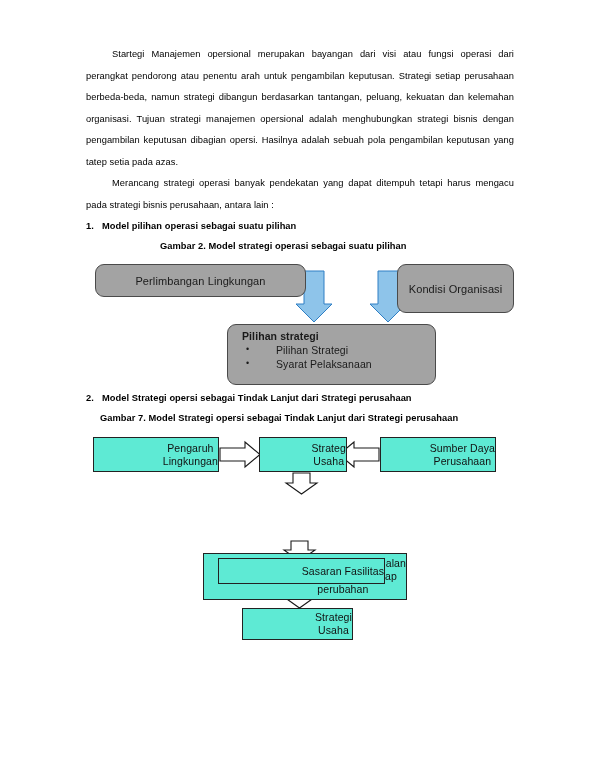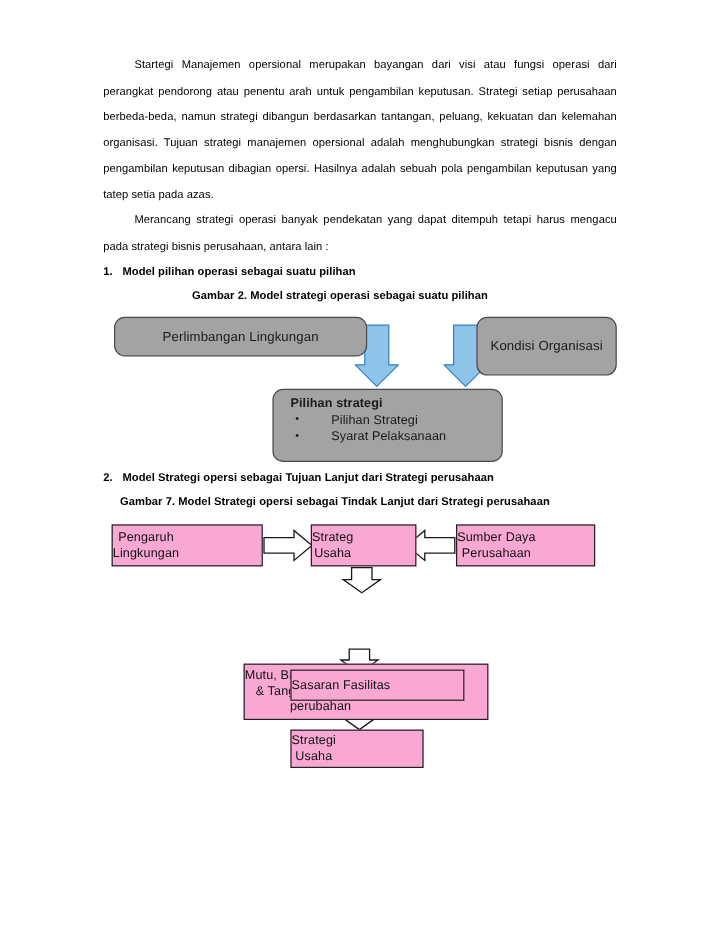--- a/index.html
+++ b/index.html
@@ -95,21 +95,21 @@
   #box-pertimbangan {
     left: 9px; top: 4px;
     width: 211px; height: 33px;
   }
   #box-kondisi {
     left: 311px; top: 4px;
     width: 117px; height: 49px;
   }
   #box-pilihan {
     left: 141px; top: 64px;
-    width: 192px; height: 61px;
+    width: 209px; height: 61px;
     display: block;
     padding: 4px 16px 0 14px;
   }
   #box-pilihan .heading {
     font-size: 10.5px;
     font-weight: bold;
     letter-spacing: 0.1px;
     line-height: 14px;
   }
   #box-pilihan ul {
@@ -142,37 +142,37 @@
   .fig7 {
     position: relative;
     width: 428px;
     height: 195px;
     margin-top: 3px;
   }
   .sbox {
     position: absolute;
     box-sizing: border-box;
     border: 1.1px solid #222222;
-    background: #f9a8d4;
+    background: #5eead4;
     display: flex;
     align-items: center;
-    justify-content: flex-start;
+    justify-content: flex-end;
     text-align: center;
     color: #111111;
   }
   .sbox .label {
     font-size: 10.5px;
     line-height: 13px;
     letter-spacing: 0.1px;
   }
   #box-pengaruh { left: 7px;  top: 6px;  width: 126px; height: 35px; }
   #box-strateg  { left: 173px; top: 6px;  width: 88px;  height: 35px; }
   #box-sumber   { left: 294px; top: 6px;  width: 116px; height: 35px; }
   #box-mutu     { left: 117px; top: 80px; width: 204px; height: 47px; margin-top: 42px; }
-  #box-sasaran  { left: 156px; top: 127px; width: 145px; height: 26px; }
+  #box-sasaran  { left: 132px; top: 127px; width: 167px; height: 26px; }
   #box-strategi-usaha { left: 156px; top: 177px; width: 111px; height: 32px; }
   .fig7-svg {
     position: absolute;
     left: 0; top: 0;
     width: 428px; height: 215px;
     pointer-events: none;
   }
 </style>
 </head>
 <body>
@@ -211,21 +211,21 @@
       <div class="rbox" id="box-pilihan">
         <div class="heading">Pilihan strategi</div>
         <ul>
           <li>Pilihan Strategi</li>
           <li>Syarat Pelaksanaan</li>
         </ul>
       </div>
     </div>
 
     <div class="numbered">
-      <span class="num">2.</span><span>Model Strategi opersi sebagai Tujuan Lanjut dari Strategi perusahaan</span>
+      <span class="num">2.</span><span>Model Strategi opersi sebagai Tindak Lanjut dari Strategi perusahaan</span>
     </div>
 
     <div class="fig-caption left-ish">Gambar 7. Model Strategi opersi sebagai Tindak Lanjut dari Strategi perusahaan</div>
 
     <div class="fig7">
 
       <svg class="fig7-svg" viewBox="0 0 428 215">
 
         <path d="M134 17 L159 17 L159 11 L174 23.5 L159 36 L159 30 L134 30 Z" fill="#ffffff" stroke="#1a1a1a" stroke-width="1.1" stroke-linejoin="miter"></path>
 

